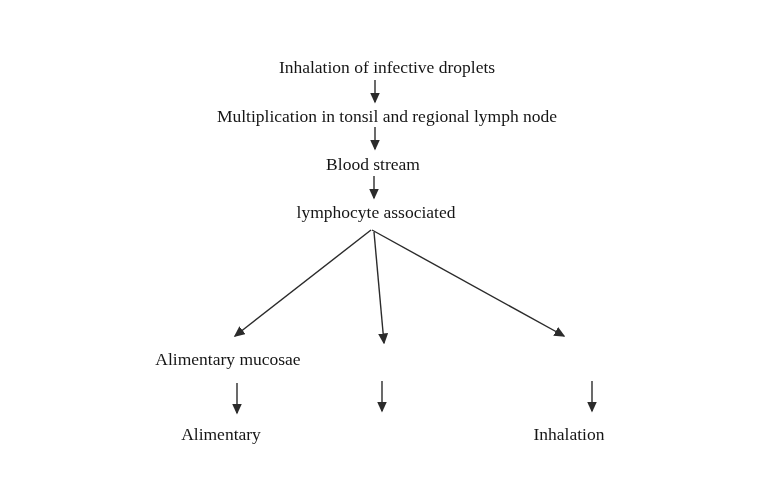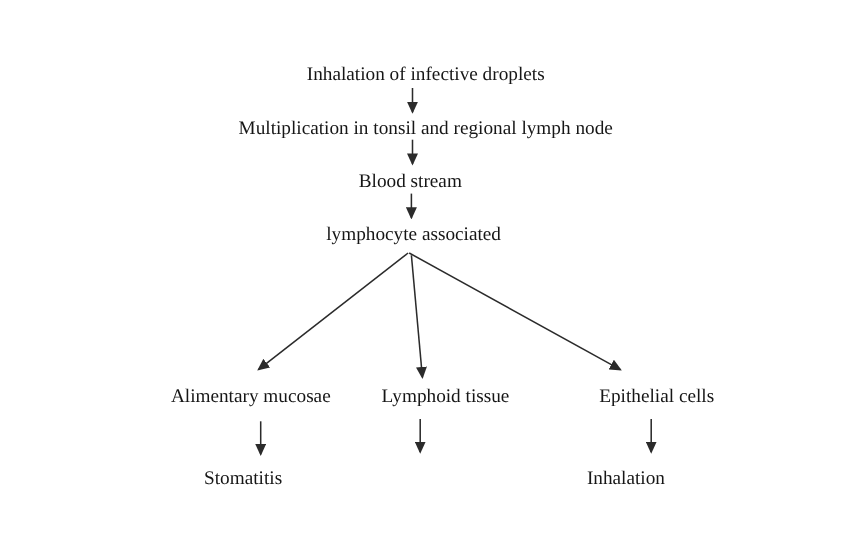--- a/index.html
+++ b/index.html
@@ -61,22 +61,20 @@
   <div class="node" style="left:387px; top:58px">Inhalation of infective droplets</div>
 
   <div class="node" style="left:373px; top:155px">Blood stream</div>
 
   <div class="node" style="left:387px; top:107px">Multiplication in tonsil and regional lymph node</div>
 
   <div class="node" style="left:228px; top:350px">Alimentary mucosae</div>
 
   <div class="node" style="left:376px; top:203px">lymphocyte associated</div>
 
-  <div class="node" style="left:405px; top:350px">Lymphoid tissue</div>
 
-  <div class="node" style="left:597px; top:350px">Epithelial cells</div>
 
-  <div class="node" style="left:221px; top:425px">Stomatitis</div>
+  <div class="node" style="left:221px; top:425px">Alimentary</div>
 
 
   <div class="node" style="left:569px; top:425px">Inhalation</div>
 
 </div>
 
 </body></html>

